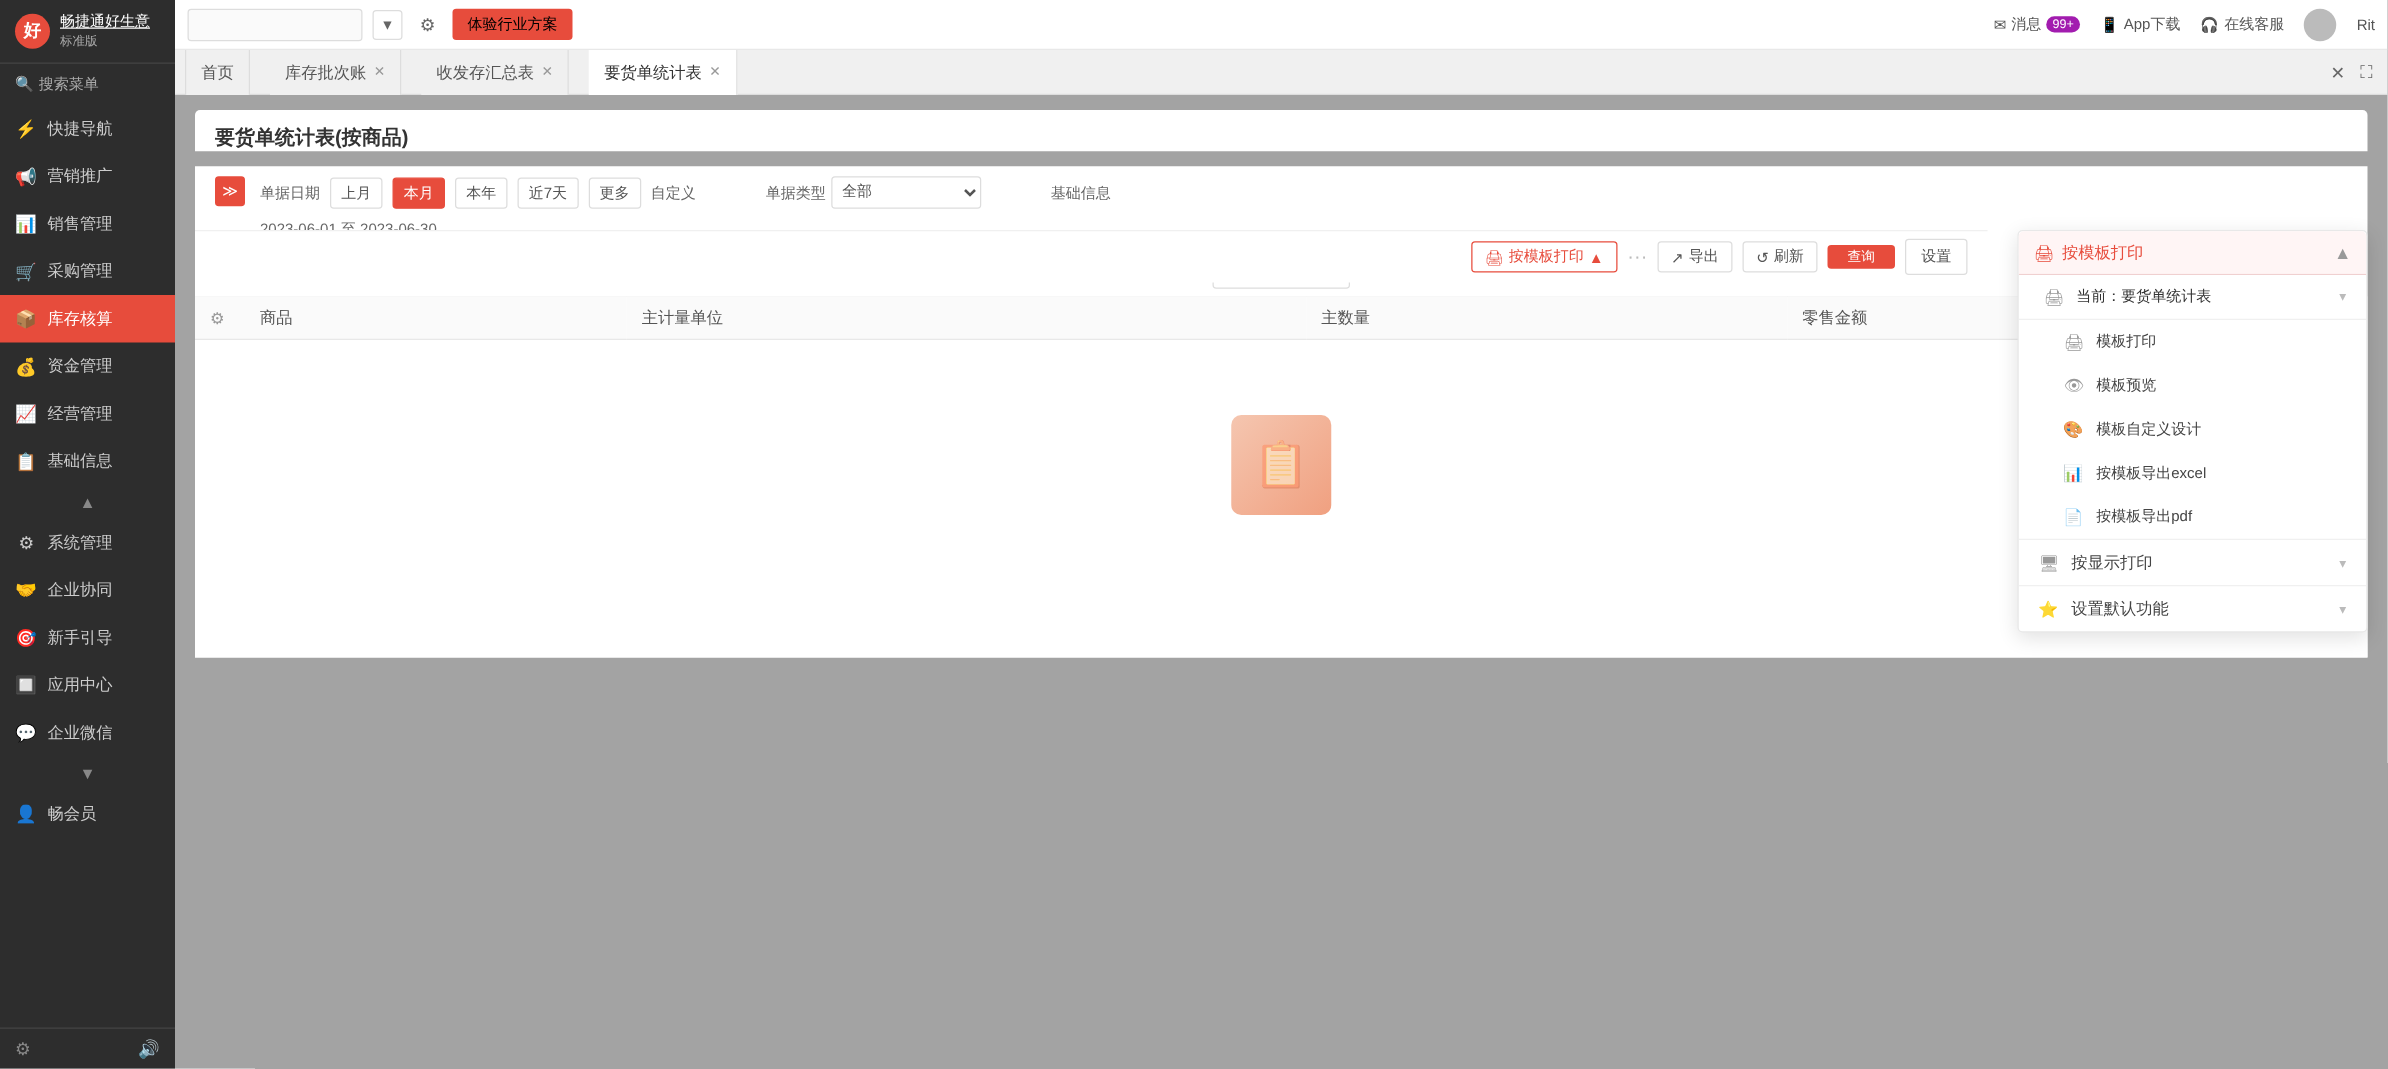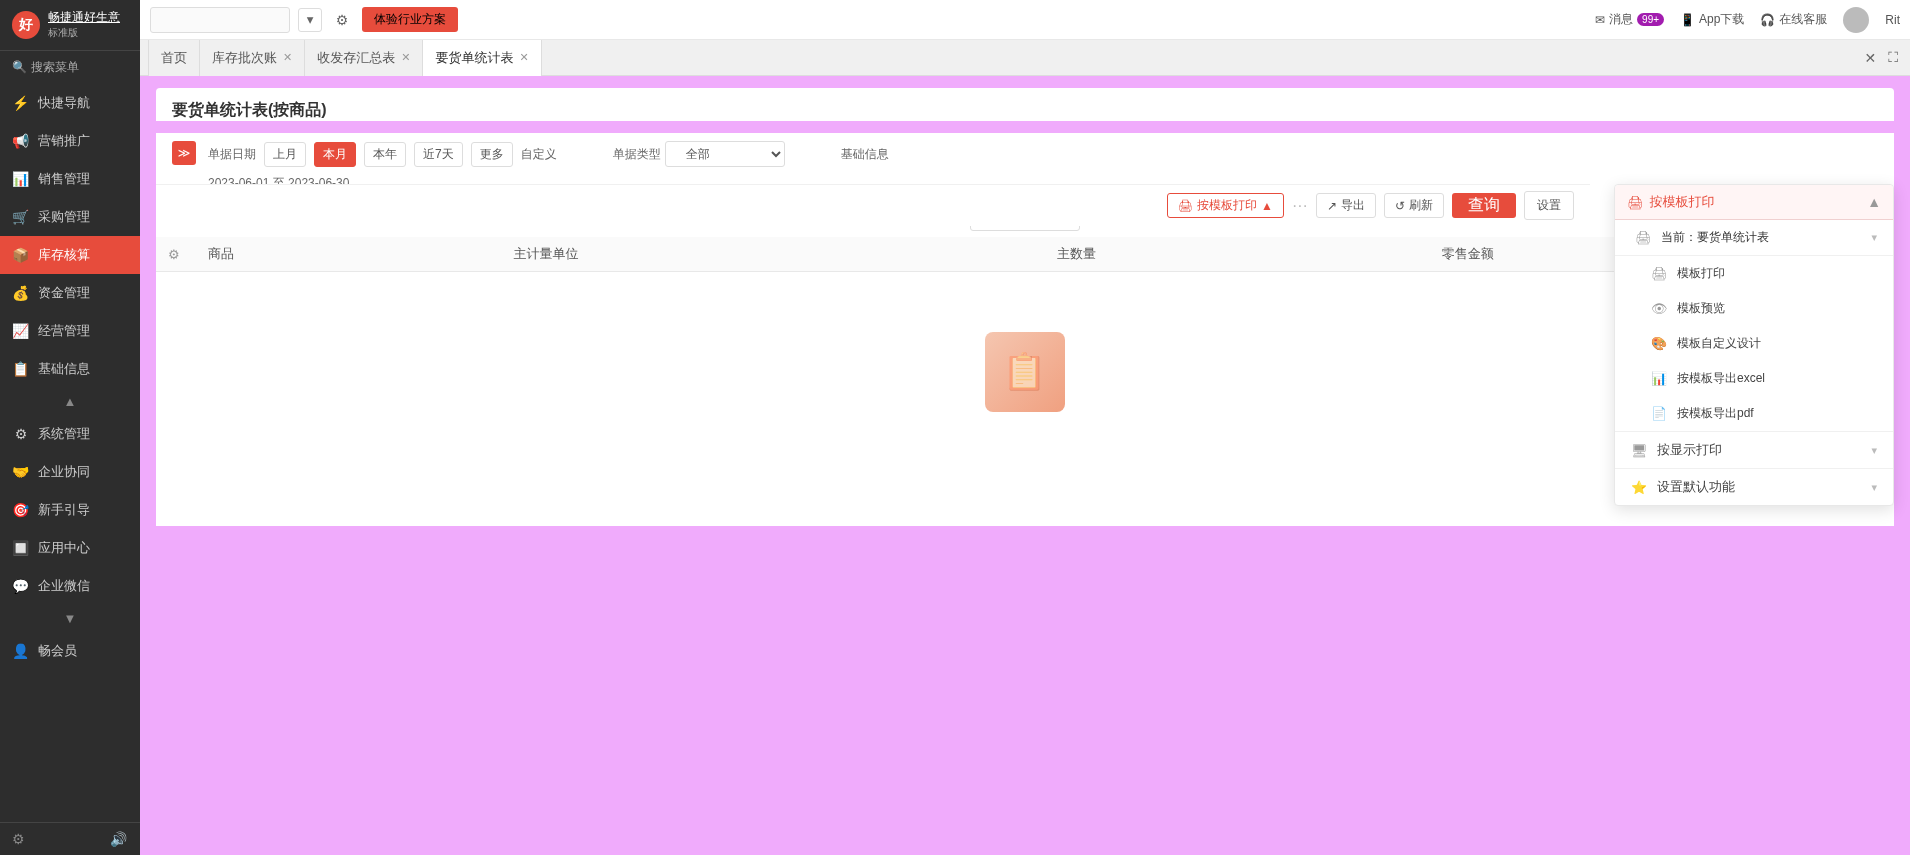--- a/index.html
+++ b/index.html
@@ -99,42 +99,42 @@
     .topbar-avatar { width: 26px; height: 26px; border-radius: 50%; background: #bbb; }
     .topbar-username { color: #555; font-size: 12px; }
 
     
     .tabs-bar {
       height: 36px;
       background: #f0f0f0;
       display: flex; align-items: center;
       padding: 0 0 0 8px;
       border-bottom: 1px solid #ddd;
-      gap: 0;
+      gap: 16px;
     }
     .tab {
       height: 36px;
       padding: 0 12px;
       display: flex; align-items: center; gap: 6px;
       font-size: 13px; cursor: pointer;
       border-right: 1px solid #ddd;
       background: #f0f0f0; color: #555;
       white-space: nowrap;
     }
     .tab:first-child { border-left: 1px solid #ddd; }
     .tab.active { background: #fff; color: #333; font-weight: 500; }
     .tab-close { color: #999; font-size: 11px; cursor: pointer; }
     .tab-window-btns {
       margin-left: auto;
       display: flex; align-items: center; gap: 4px; padding-right: 8px;
     }
     .tab-window-btn { color: #666; font-size: 14px; cursor: pointer; padding: 2px 4px; }
 
     
-    .content-area { flex: 1; overflow-y: auto; padding: 12px 16px; background: #f0abfc; position: relative; }
+    .content-area { flex: 1; overflow-y: auto; padding: 12px 16px; background: #a3a3a3; position: relative; }
 
     
     .page-header {
       background: #fff;
       border-radius: 4px 4px 0 0;
       padding: 12px 16px 0 16px;
     }
     .page-title { font-size: 16px; font-weight: 600; color: #333; margin-bottom: 12px; }
 
     
@@ -156,22 +156,23 @@
       padding: 3px 8px; font-size: 12px;
       border: 1px solid #ddd; border-radius: 3px;
       background: #fff; cursor: pointer; color: #555;
     }
     .filter-date-btn.active {
       background: #e74c3c; color: #fff; border-color: #e74c3c;
     }
     .filter-date-range { font-size: 12px; color: #666; white-space: nowrap; }
     .filter-select {
       height: 26px; border: 1px solid #ddd; border-radius: 3px;
-      padding: 0 16px; font-size: 12px; color: #555; background: #fff;
+      padding: 0 4px; font-size: 12px; color: #555; background: #fff;
       min-width: 120px;
+      font-family: Liberation Mono, monospace;
     }
     .filter-type-wrapper { display: flex; align-items: center; gap: 4px; }
 
     
     .expand-more-bar {
       background: #fff; padding: 6px 16px;
       display: flex; justify-content: center;
     }
     .expand-more-btn {
       display: flex; align-items: center; gap: 4px;
@@ -189,21 +190,21 @@
       color: #555; font-size: 12px; cursor: pointer;
       padding: 3px 10px; border: 1px solid #ddd; border-radius: 3px; background: #fff;
     }
     .btn-refresh {
       display: flex; align-items: center; gap: 4px;
       color: #555; font-size: 12px; cursor: pointer;
       padding: 3px 10px; border: 1px solid #ddd; border-radius: 3px; background: #fff;
     }
     .btn-query {
       background: #e74c3c; color: #fff; border: none;
-      padding: 2px 16px; border-radius: 3px; cursor: pointer; font-size: 16px; font-family: Liberation Mono, monospace;
+      padding: 2px 16px; border-radius: 3px; cursor: pointer; font-size: 11px; font-family: Liberation Mono, monospace;
     }
     .btn-settings {
       background: #fff; color: #555; border: 1px solid #ddd;
       padding: 5px 12px; border-radius: 3px; cursor: pointer; font-size: 12px;
     }
 
     
     .table-wrapper { background: #fff; }
     .data-table { width: 100%; border-collapse: collapse; }
     .data-table th {

